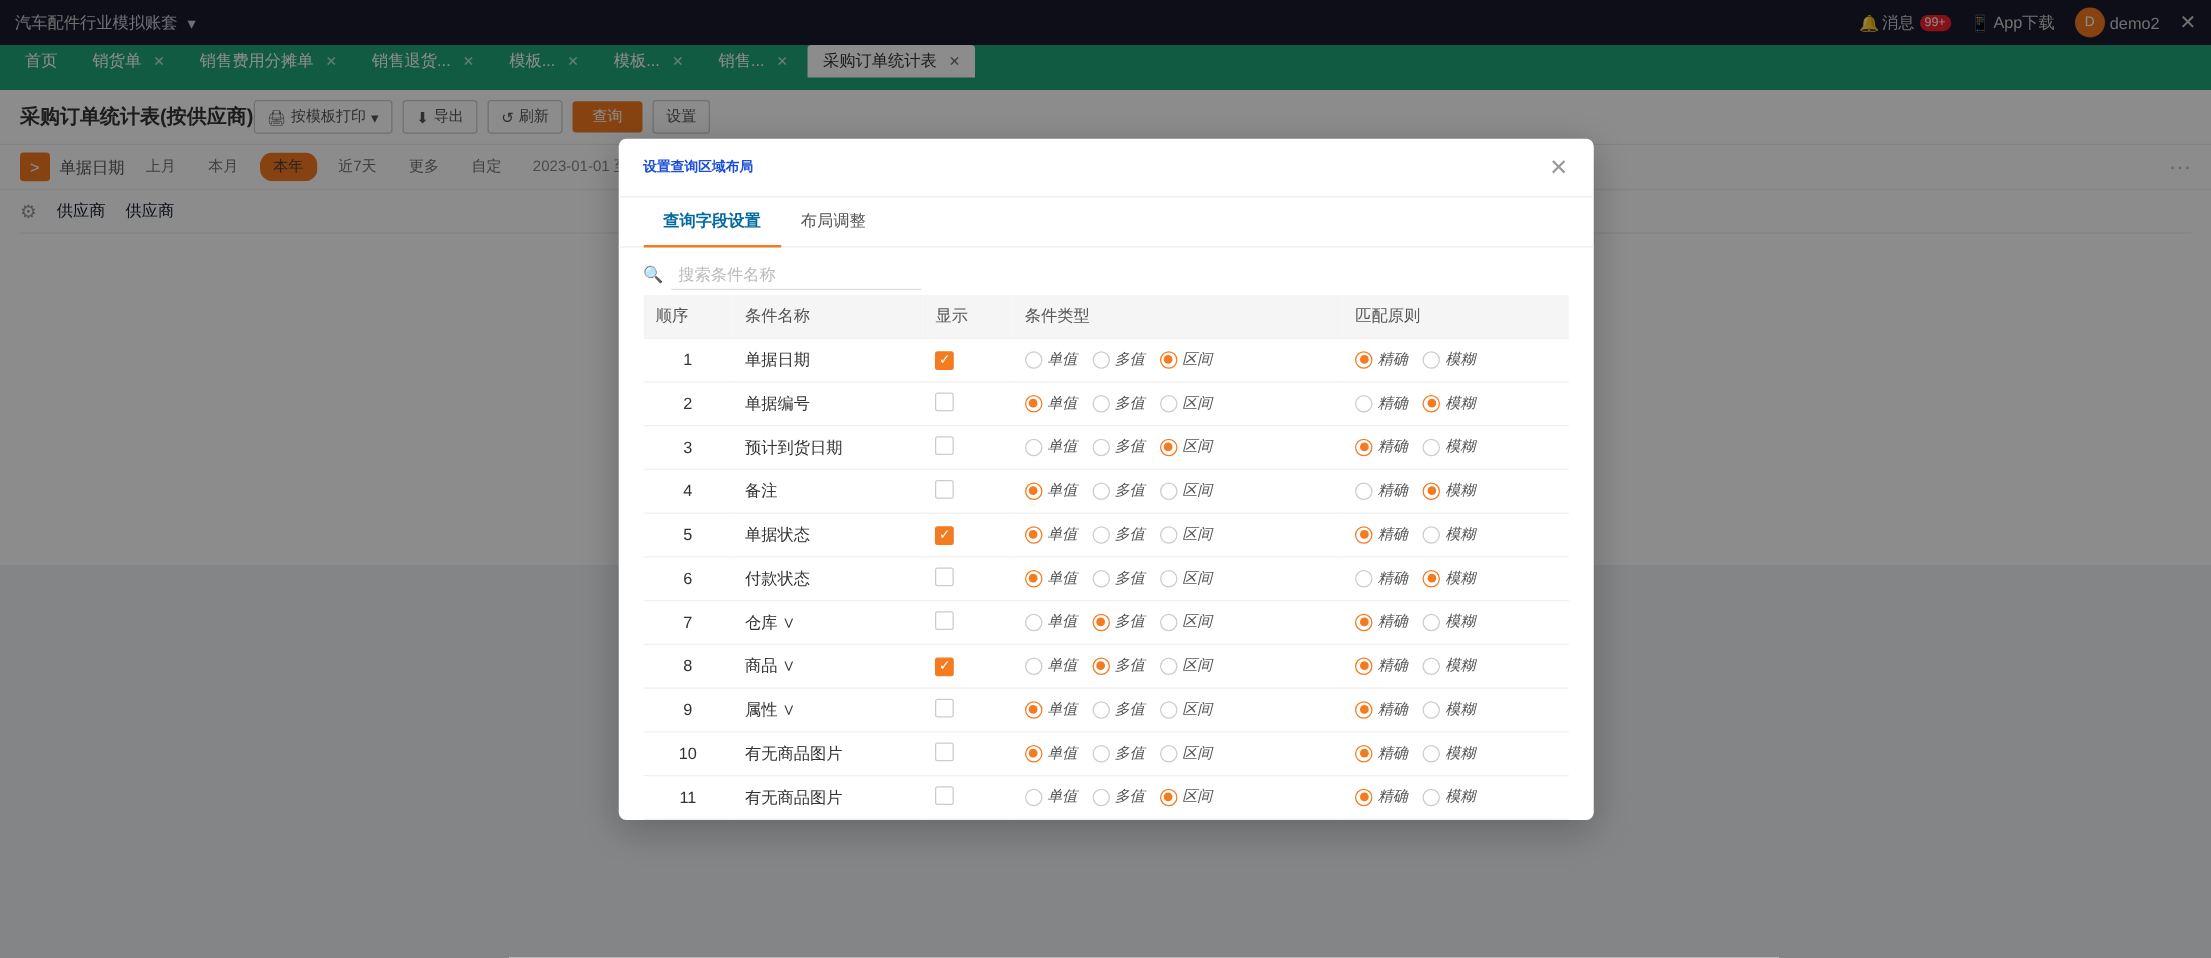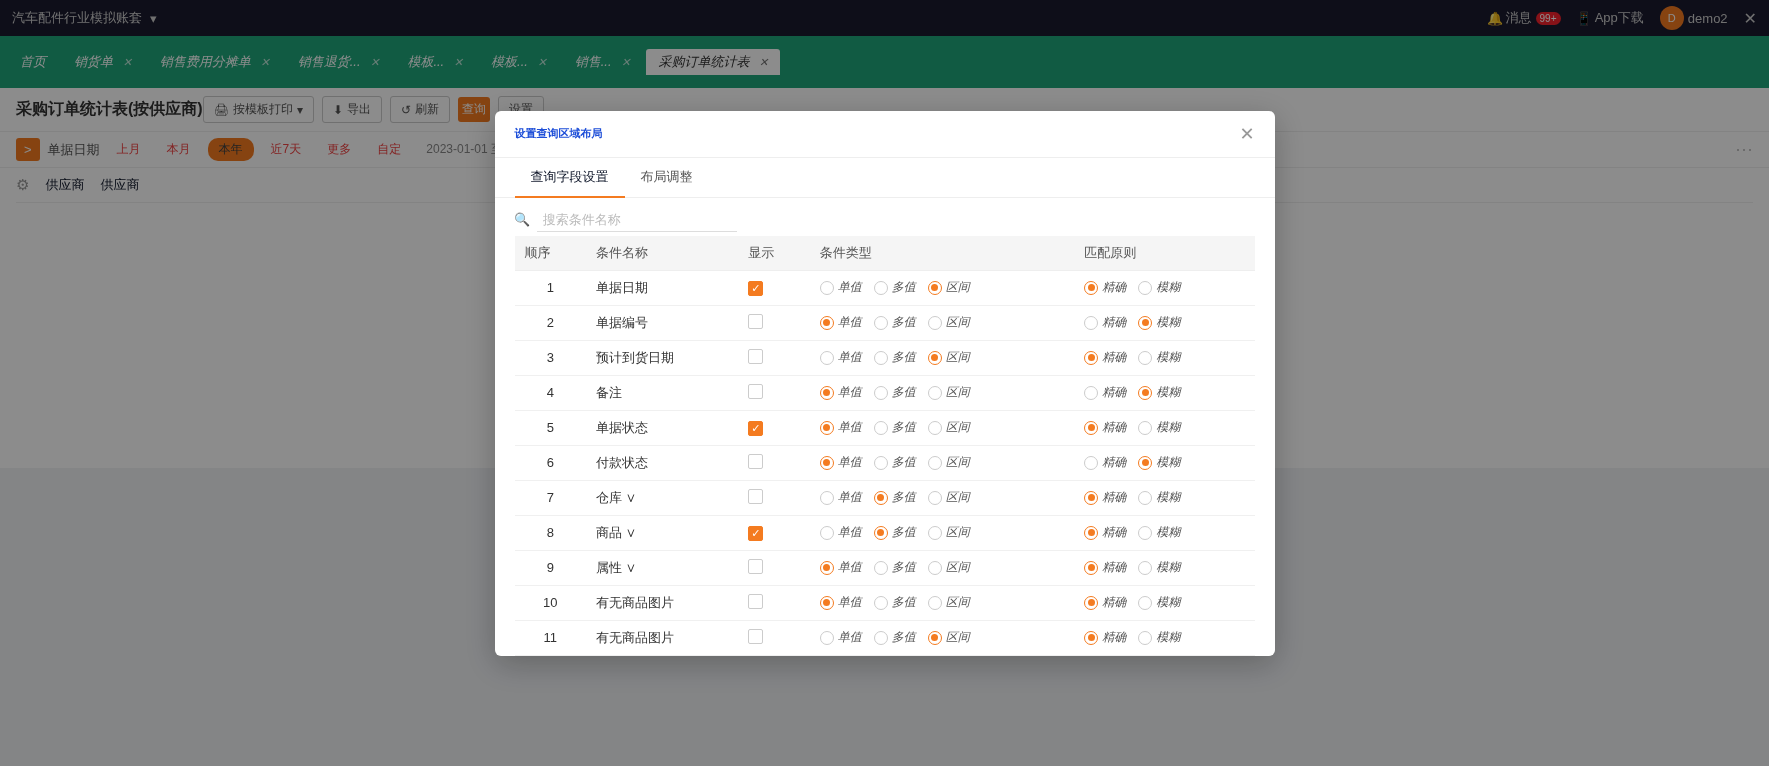--- a/index.html
+++ b/index.html
@@ -15,27 +15,26 @@
       padding: 0 12px;
       color: #fff;
     }
     .top-bar-left { display: flex; align-items: center; gap: 8px; font-size: 13px; color: #ccc; }
     .top-bar-right { display: flex; align-items: center; gap: 16px; font-size: 13px; color: #ccc; }
     .badge { background: #f5222d; color: #fff; font-size: 10px; padding: 1px 4px; border-radius: 8px; margin-left: 2px; }
     .top-bar-close { color: #ccc; font-size: 16px; cursor: pointer; }
 
     
     .tab-bar {
-      height: 52px;
+      height: 36px;
       background: #1fa67a;
       display: flex;
-      align-items: center;
+      align-items: flex-start;
       padding: 0 8px;
       gap: 4px;
-      font-style: italic;
     }
     .tab-item {
       padding: 4px 12px;
       color: #fff;
       font-size: 13px;
       cursor: pointer;
       border-radius: 3px 3px 0 0;
       white-space: nowrap;
     }
     .tab-item.active { background: #fff; color: #333; }
@@ -46,34 +45,34 @@
       background: #fff;
       padding: 8px 16px;
       border-bottom: 1px solid #eee;
       display: flex;
       align-items: center;
       justify-content: flex-start;
     }
     .page-title { font-size: 16px; font-weight: bold; color: #333; }
     .page-actions { display: flex; align-items: center; gap: 8px; }
     .btn-outline { border: 1px solid #ccc; background: #fff; padding: 4px 10px; border-radius: 3px; cursor: pointer; font-size: 12px; color: #555; display: flex; align-items: center; gap: 4px; }
-    .btn-primary { background: #f47b20; color: #fff; border: none; padding: 4px 4px; border-radius: 3px; cursor: pointer; font-size: 12px; }
+    .btn-primary { background: #f47b20; color: #fff; border: none; padding: 4px 16px; border-radius: 3px; cursor: pointer; font-size: 12px; }
 
     
     .filter-bar {
       background: #fff;
       padding: 6px 16px;
       border-bottom: 1px solid #eee;
       display: flex;
       align-items: center;
       gap: 8px;
     }
     .filter-toggle { background: #f47b20; color: #fff; border: none; padding: 4px 8px; border-radius: 3px; cursor: pointer; font-size: 13px; }
     .filter-label { font-size: 13px; color: #555; }
-    .filter-btn { padding: 2px 8px; border-radius: 3px; cursor: pointer; font-size: 12px; border: 1px solid transparent; color: #ef4444; background: #fff; }
+    .filter-btn { padding: 2px 8px; border-radius: 3px; cursor: pointer; font-size: 12px; border: 1px solid transparent; color: #737373; background: #fff; }
     .filter-btn.active-orange { background: #f47b20; color: #404040; border-radius: 10px; padding: 2px 10px; }
     .filter-date { font-size: 12px; color: #888; margin-left: 8px; }
 
     
     .table-area {
       background: #fff;
       margin: 0;
       padding: 0 16px 16px;
       min-height: 300px;
     }
@@ -127,23 +126,23 @@
     }
     .dialog-tab {
       padding: 10px 16px;
       cursor: pointer;
       font-size: 13px;
       color: #555;
       border-bottom: 2px solid transparent;
       margin-bottom: -1px;
     }
     .dialog-tab.active {
-      color: #0f172a;
+      color: #0369a1;
       border-bottom: 2px solid #f47b20;
-      font-weight: 400;
+      font-weight: 700;
     }
 
     
     .dialog-search {
       padding: 10px 20px 4px;
       display: flex;
       align-items: center;
       gap: 6px;
     }
     .dialog-search input {

